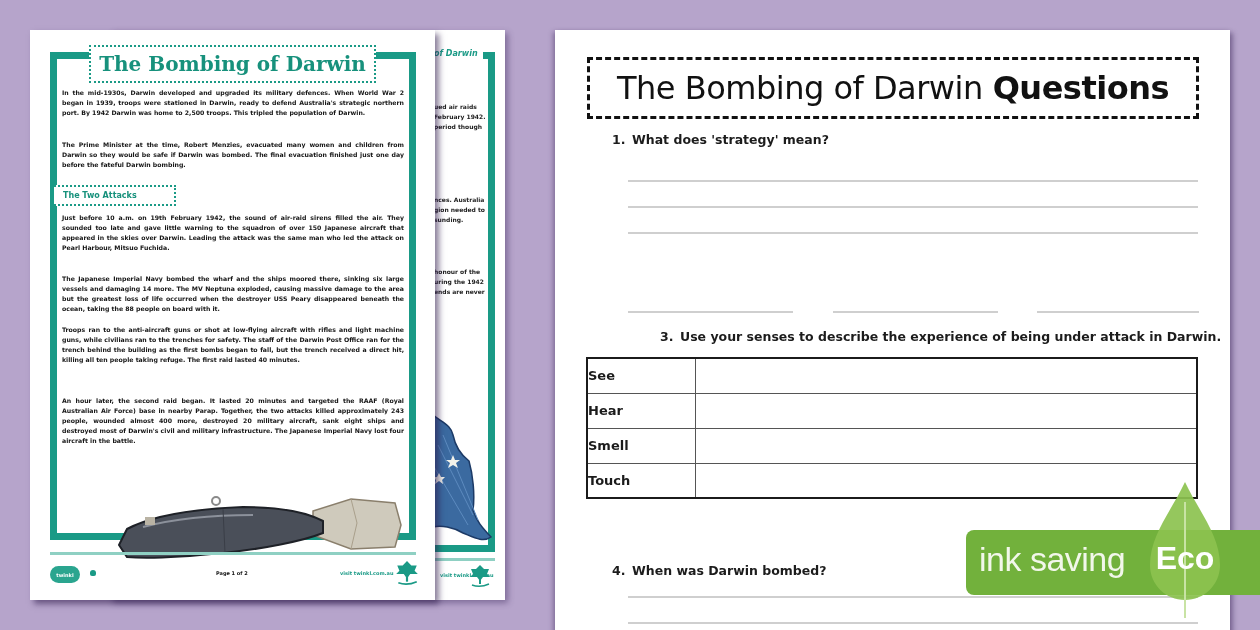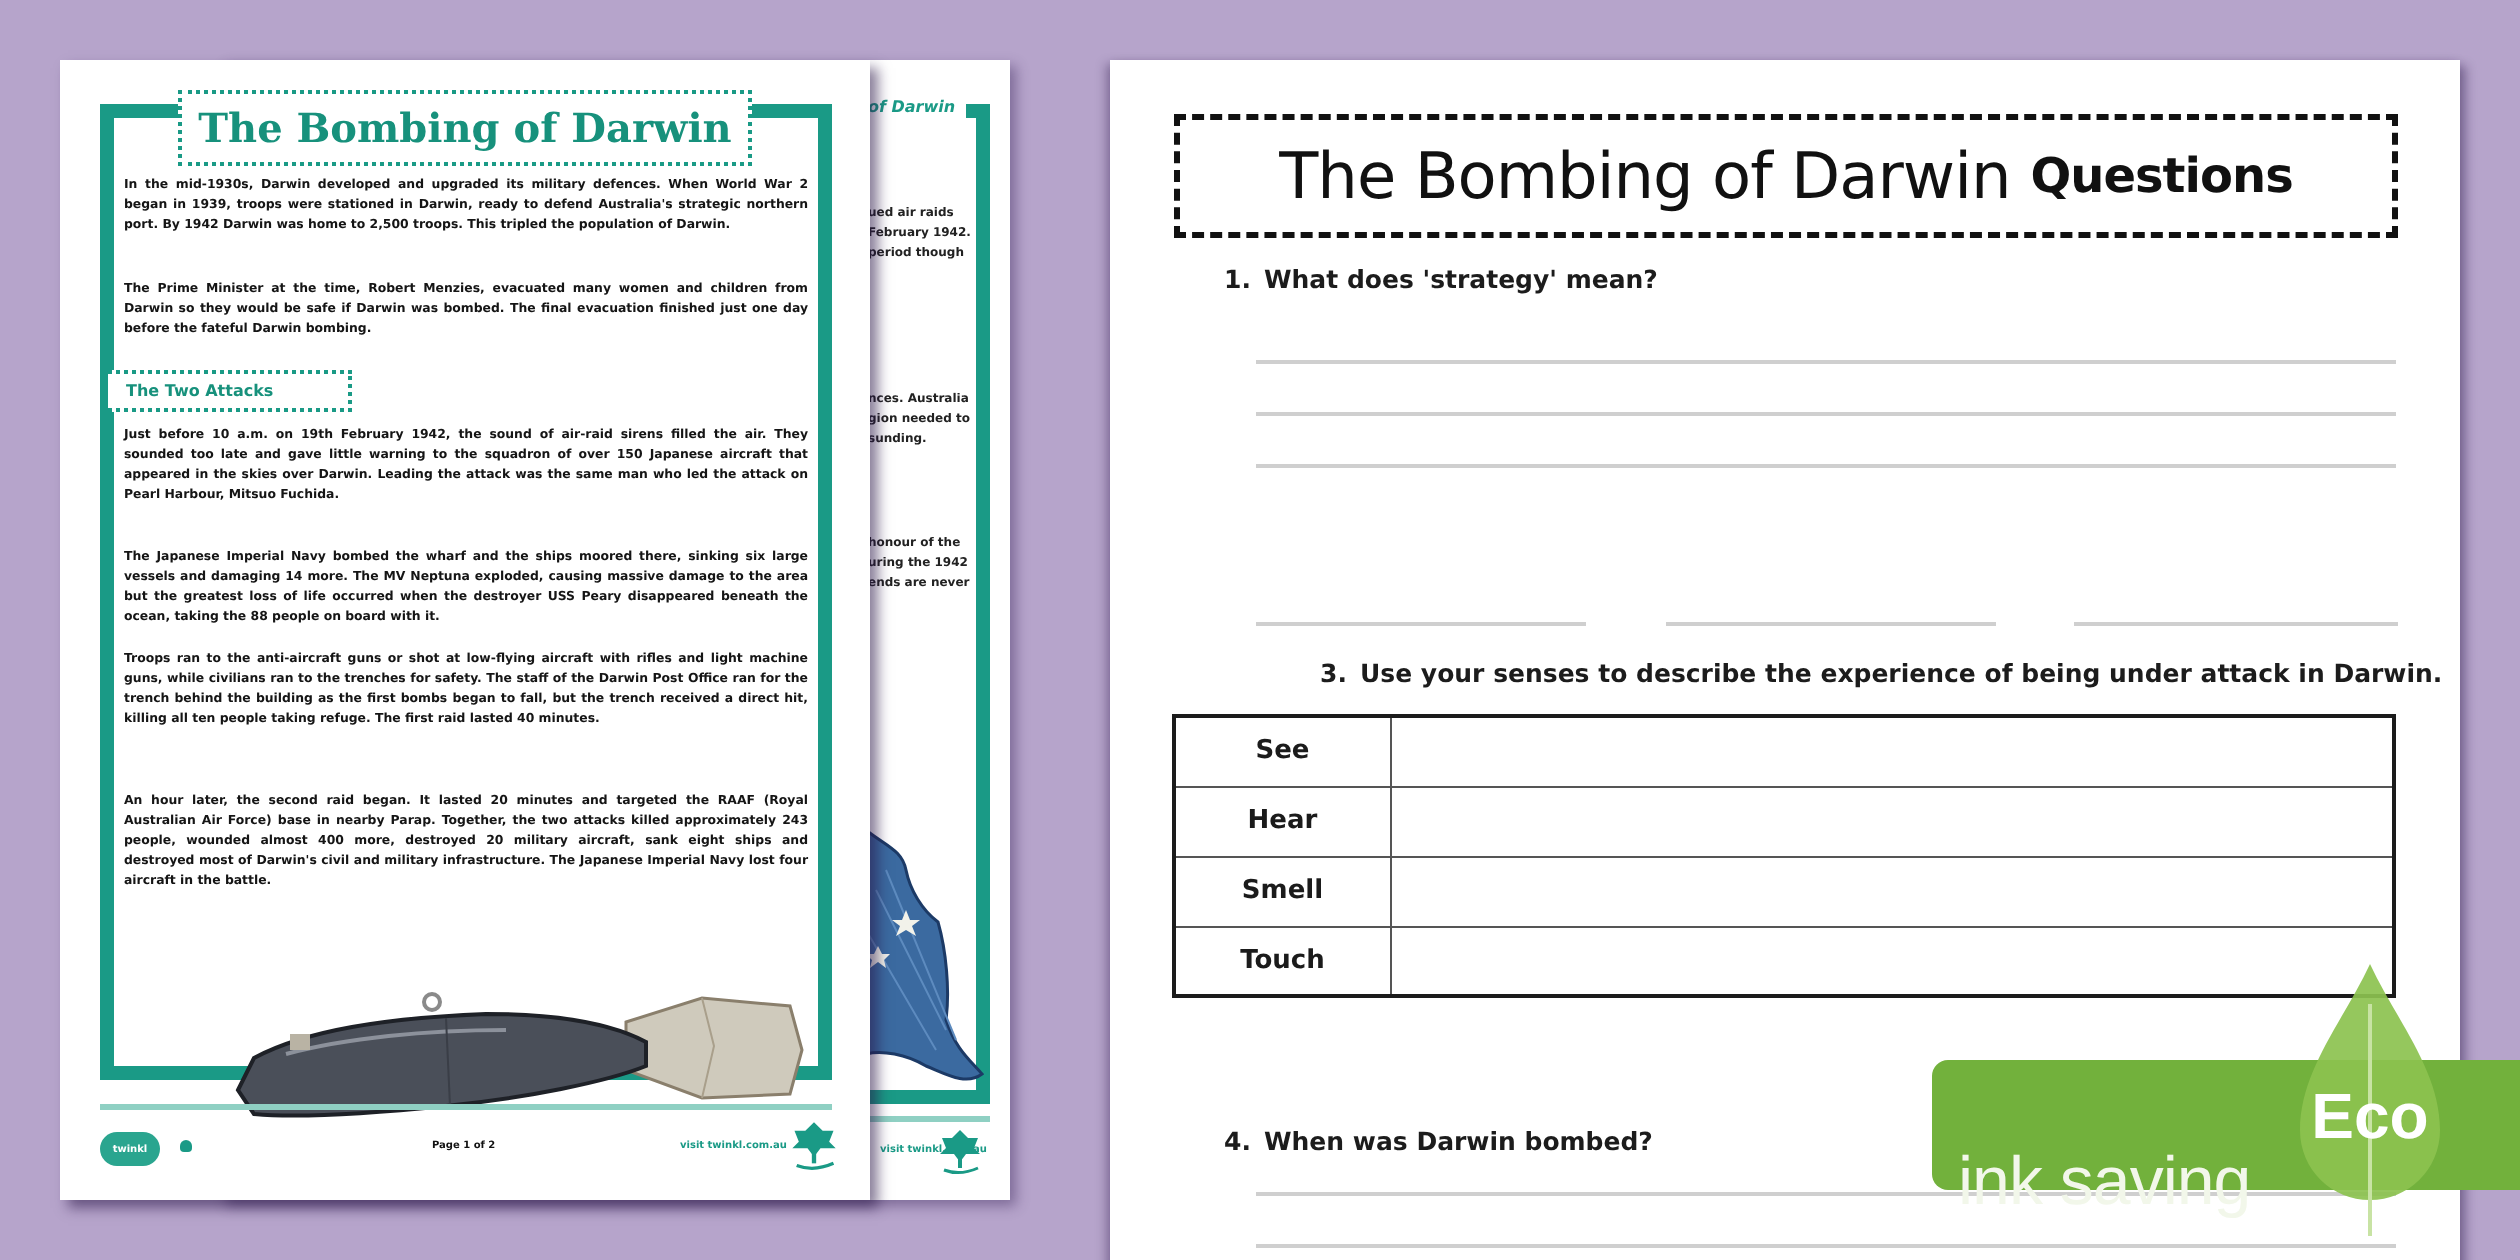--- a/index.html
+++ b/index.html
@@ -80,47 +80,47 @@
   .q-page {
     position: absolute; left: 555px; top: 30px; width: 675px; height: 610px;
     background: #fff; box-shadow: -2px 2px 5px rgba(40,20,70,.35), 3px 3px 5px rgba(40,20,70,.4);
   }
   .q-title-box {
     position: absolute; left: 32px; top: 27px; width: 612px; height: 62px;
     border: 3px dashed #111;
     display: flex; align-items: center; justify-content: center;
   }
   .q-title-box .light { font-family: "DejaVu Sans", sans-serif; font-size: 32px; color: #111; font-weight: normal; letter-spacing: -0.5px; }
-  .q-title-box .heavy { font-family: "DejaVu Sans", sans-serif; font-size: 24px; color: #111; font-weight: bold; margin-left: 10px; letter-spacing: -0.5px; }
+  .q-title-box .heavy { font-family: "DejaVu Sans", sans-serif; font-size: 32px; color: #111; font-weight: bold; margin-left: 10px; letter-spacing: -0.5px; }
 
   .question {
     position: absolute; left: 57px; font-size: 12.5px; font-weight: bold; color: #1c1c1c; line-height: 22px;
   }
   .question .num { display: inline-block; width: 20px; }
   .question .cont { display: block; padding-left: 20px; }
   .ans-line { position: absolute; height: 2px; background: #cfcfcf; }
 
   .senses-table {
     position: absolute; left: 31px; top: 327px; width: 612px; border-collapse: collapse;
     border: 2px solid #1b1b1b;
   }
   .senses-table td {
     border: 1.5px solid #555; height: 35px; font-size: 13px; font-weight: bold; color: #1b1b1b;
   }
-  .senses-table td.label { width: 108px; text-align: center; }
+  .senses-table td.label { width: 108px; }
   .senses-table tr.thick-top td { border-top: 2.5px solid #1b1b1b; }
 
   
   .eco-banner {
     position: absolute; left: 966px; top: 530px; width: 294px; height: 65px;
     background: #72b13c; border-radius: 8px 0 0 8px;
   }
   .eco-banner .ink-text {
     position: absolute; left: 13px; top: 10px; font-family: "Liberation Sans", sans-serif;
-    font-size: 34px; color: #f2f7ea; letter-spacing: -0.5px; margin-top: 32px;
+    font-size: 34px; color: #f2f7ea; letter-spacing: -0.5px;
   }
   .eco-leaf { position: absolute; left: 1148px; top: 480px; width: 74px; height: 140px; }
   .eco-text {
     position: absolute; left: 1155px; top: 540px; width: 60px; text-align: center;
     font-family: "Liberation Sans", sans-serif; font-size: 32px; font-weight: bold; color: #fff;
   }
 </style>
 </head>
 <body>
 

